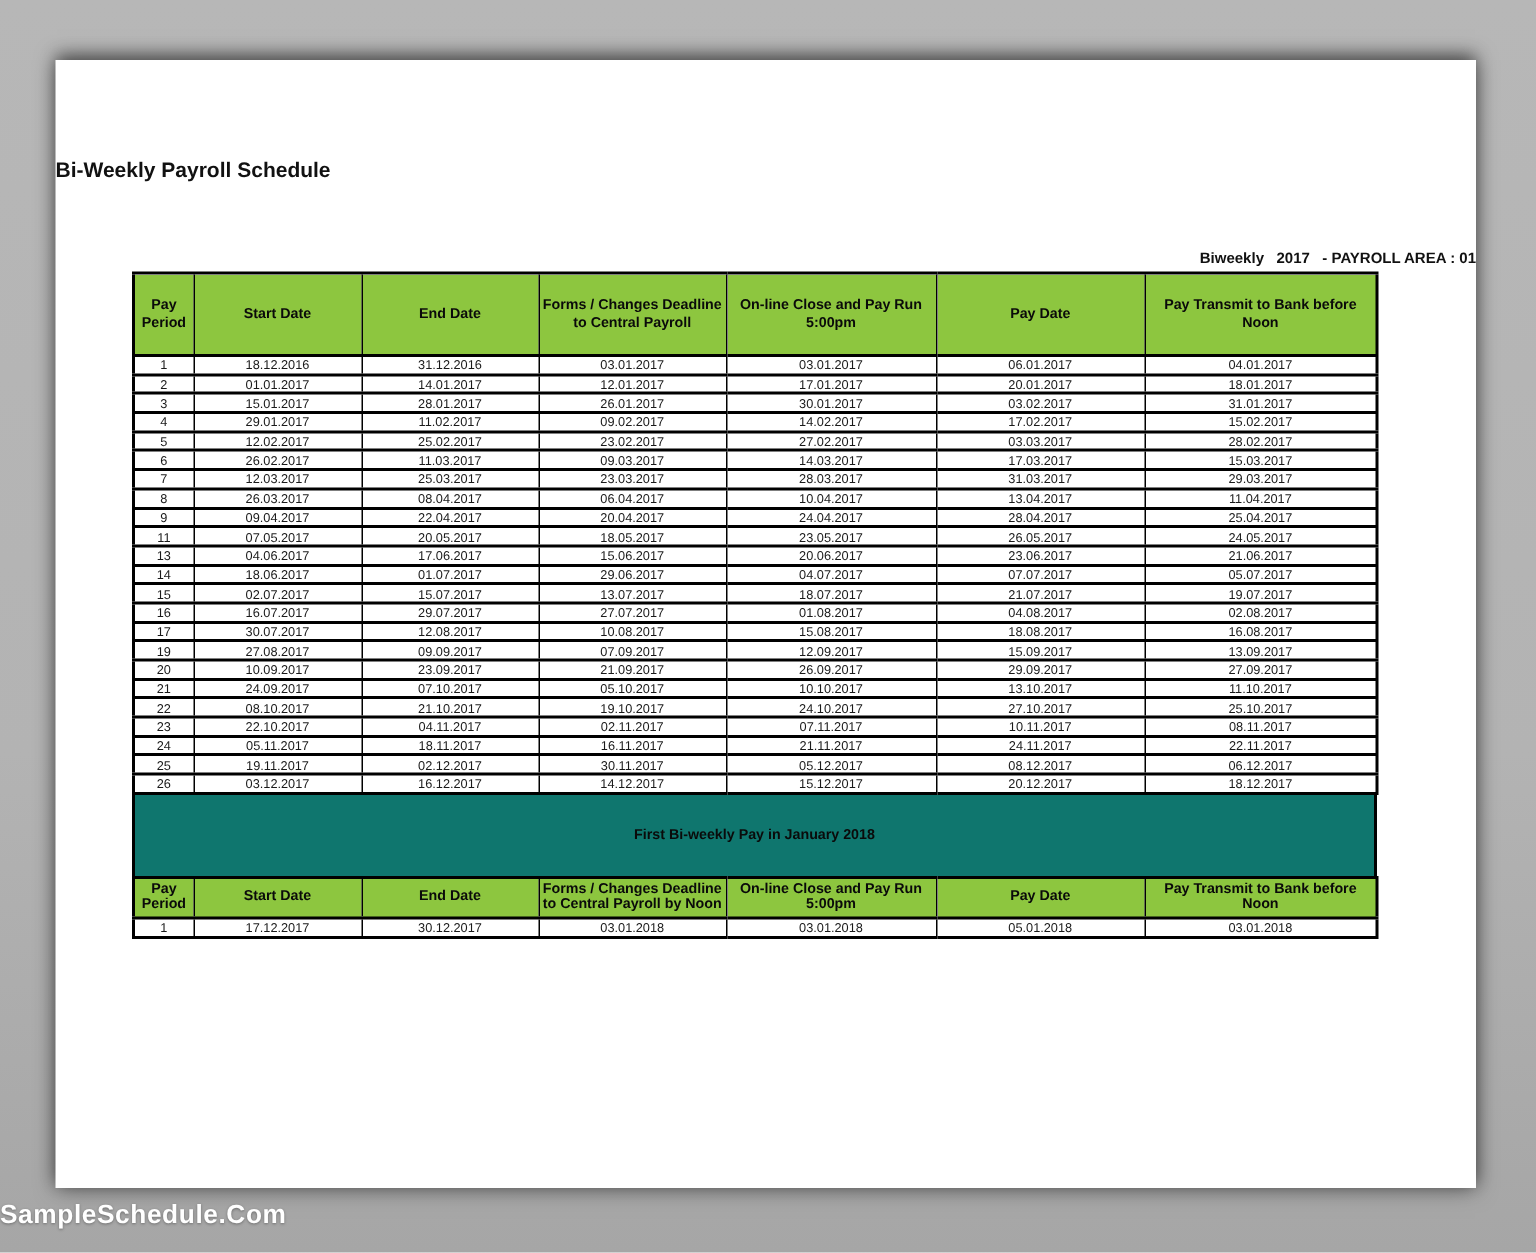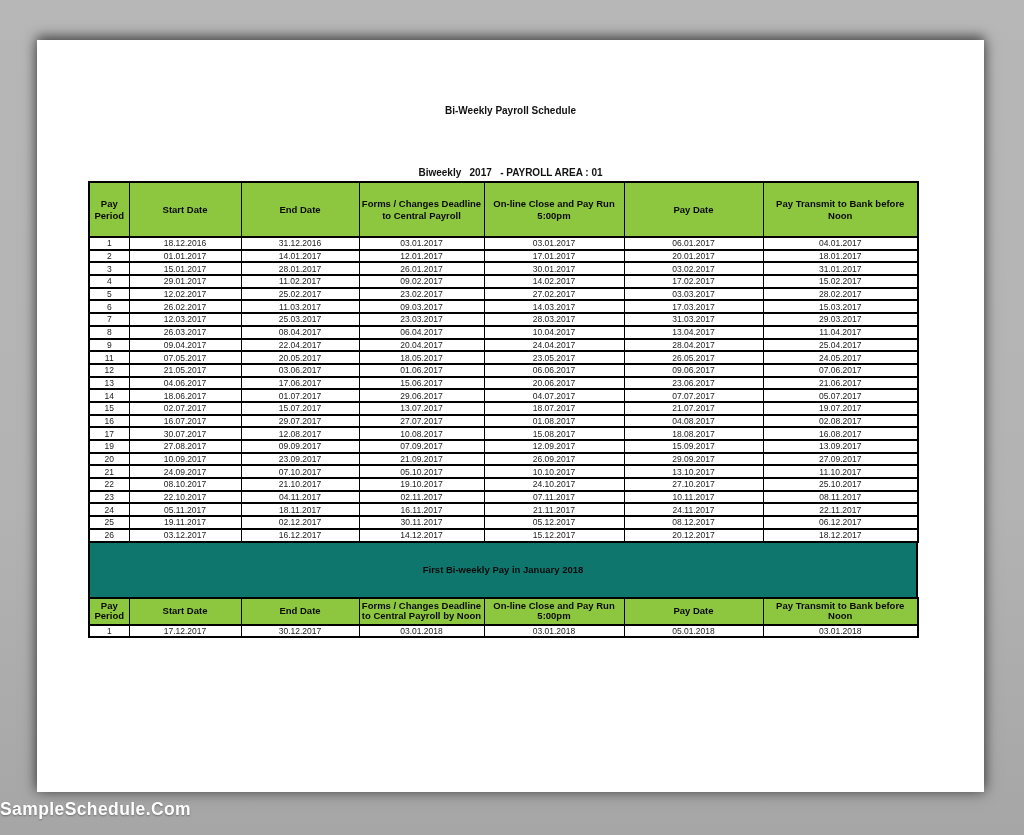--- a/index.html
+++ b/index.html
@@ -16,25 +16,25 @@
   .page{
     position:absolute;
     left:37px; top:40px;
     width:947px; height:752px;
     background:#fff;
     box-shadow:0 0 14px rgba(0,0,0,0.50), 0 -4px 10px rgba(0,0,0,0.35);
     overflow:hidden;
   }
   .doc-title{
     position:absolute; top:65px; left:0; width:100%;
-    text-align:center; font-weight:bold; font-size:10px; color:#111;
+    text-align:left; font-weight:bold; font-size:14px; color:#111;
   }
   .doc-subtitle{
     position:absolute; top:127px; left:0; width:100%;
-    text-align:center; font-weight:bold; font-size:10px; color:#111;
+    text-align:right; font-weight:bold; font-size:10px; color:#111;
     white-space:pre;
   }
   .table-wrap{
     position:absolute; left:51px; top:141px; width:832px;
   }
   table.sched{
     table-layout:fixed;
     width:830px;
     border-collapse:collapse;
     border:2px solid #000;
@@ -203,29 +203,20 @@
           <tr>
             <td>11</td>
             <td>07.05.2017</td>
             <td>20.05.2017</td>
             <td>18.05.2017</td>
             <td>23.05.2017</td>
             <td>26.05.2017</td>
             <td>24.05.2017</td>
           </tr>
           <tr>
-            <td>12</td>
-            <td>21.05.2017</td>
-            <td>03.06.2017</td>
-            <td>01.06.2017</td>
-            <td>06.06.2017</td>
-            <td>09.06.2017</td>
-            <td>07.06.2017</td>
-          </tr>
-          <tr>
             <td>13</td>
             <td>04.06.2017</td>
             <td>17.06.2017</td>
             <td>15.06.2017</td>
             <td>20.06.2017</td>
             <td>23.06.2017</td>
             <td>21.06.2017</td>
           </tr>
           <tr>
             <td>14</td>

